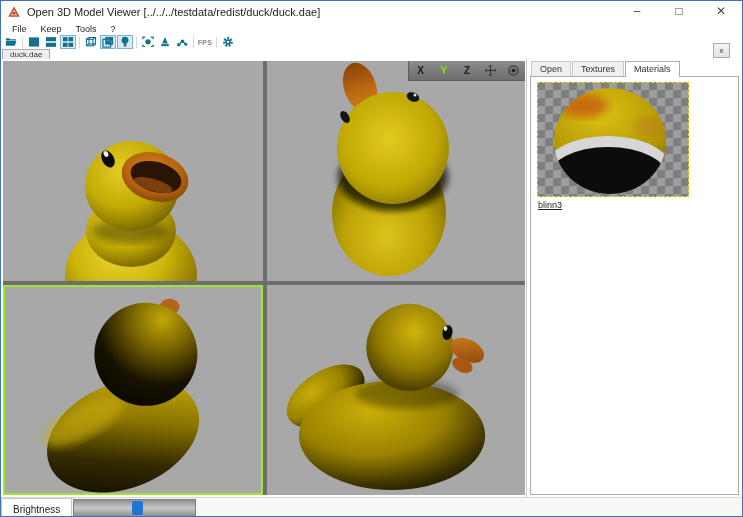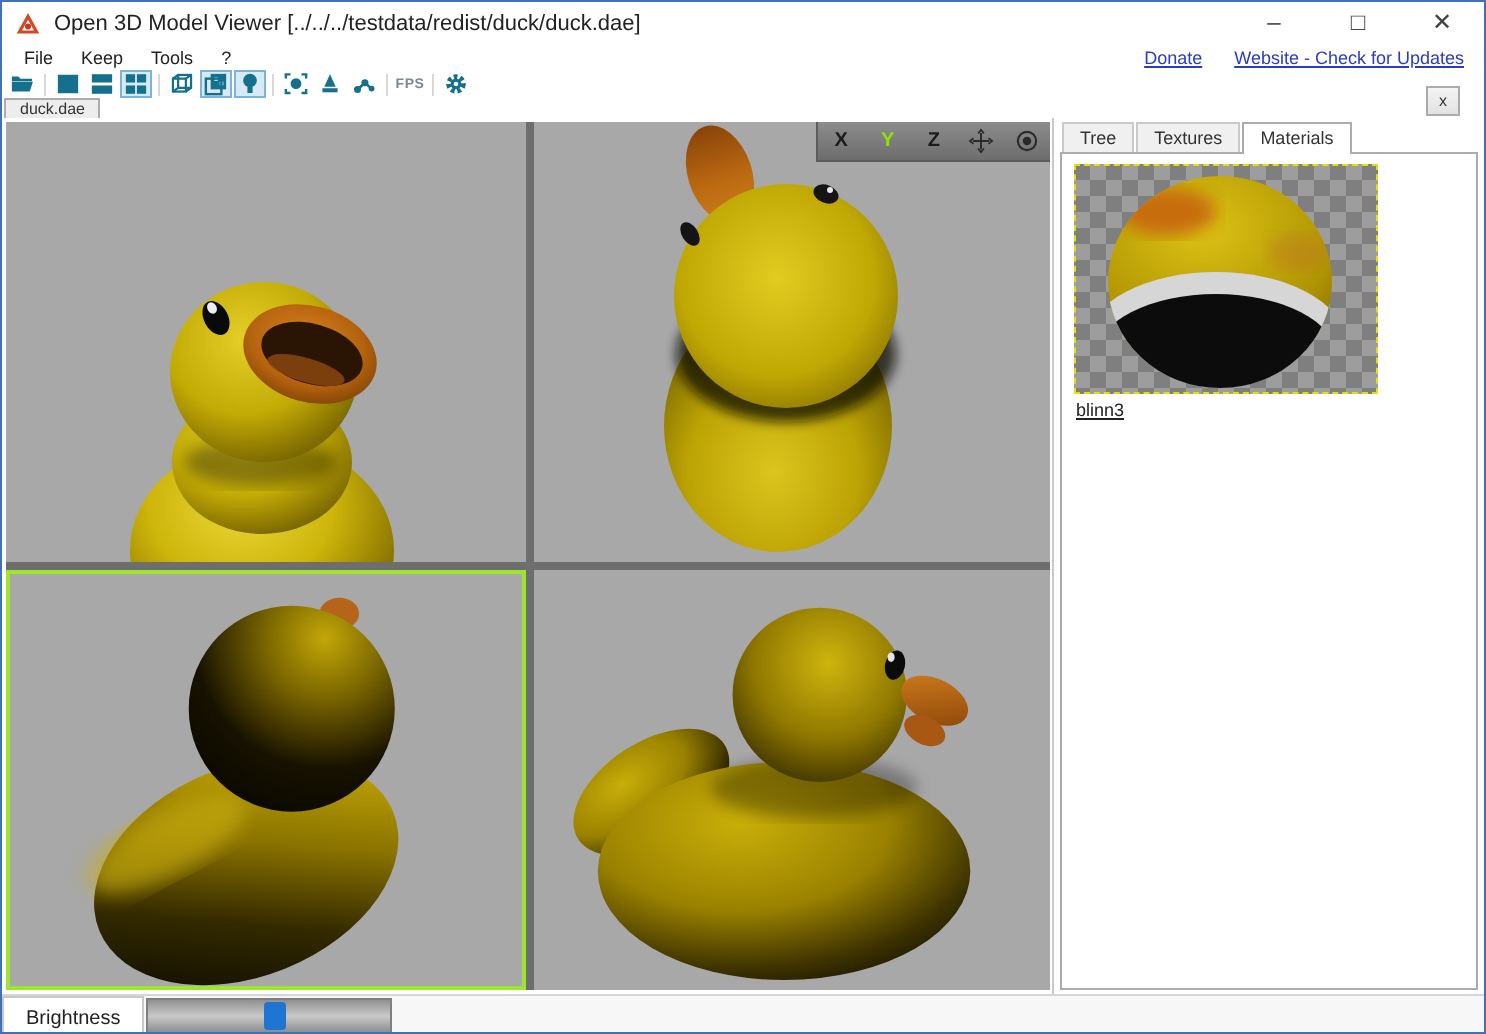--- a/index.html
+++ b/index.html
@@ -77,24 +77,20 @@
       <div class="win-btn">□</div>
       <div class="win-btn">✕</div>
     </div>
   </div>
 
   <div class="menubar">
     <span class="menu-item">File</span>
     <span class="menu-item">Keep</span>
     <span class="menu-item">Tools</span>
     <span class="menu-item">?</span>
-    <div class="menu-links">
-      <span class="menu-link">Donate</span>
-      <span class="menu-link">Website - Check for Updates</span>
-    </div>
   </div>
 
   <div class="toolbar">
     <div class="tool">
       <svg viewBox="0 0 13 13">
         <path d="M1 2.4 h3.6 l1 1.2 H11.9 V5 H1 z" fill="#14708C"></path>
         <path d="M1 5.3 H12.4 L10.7 10.6 H1 z" fill="#14708C"></path>
       </svg>
     </div>
     <div class="tb-sep"></div>
@@ -329,21 +325,21 @@
         </svg>
         <svg viewBox="0 0 16 16">
           <circle cx="8" cy="8" r="5.6" fill="none" stroke="#2A2A2A" stroke-width="1.3"></circle>
           <circle cx="8" cy="8" r="2.6" fill="#2A2A2A"></circle>
         </svg>
       </div>
     </div>
 
     <div class="right-panel">
       <div class="rp-tabs">
-        <div class="rp-tab">Tree</div>
+        <div class="rp-tab">Open</div>
         <div class="rp-tab">Textures</div>
         <div class="rp-tab active">Materials</div>
       </div>
       <div class="rp-content">
         <div class="material-thumb">
           <svg viewBox="0 0 152 115">
             <defs>
               <radialGradient id="ms" cx="42%" cy="28%" r="80%">
                 <stop offset="0%" stop-color="#DCC214"></stop>
                   <stop offset="55%" stop-color="#B09402"></stop>

